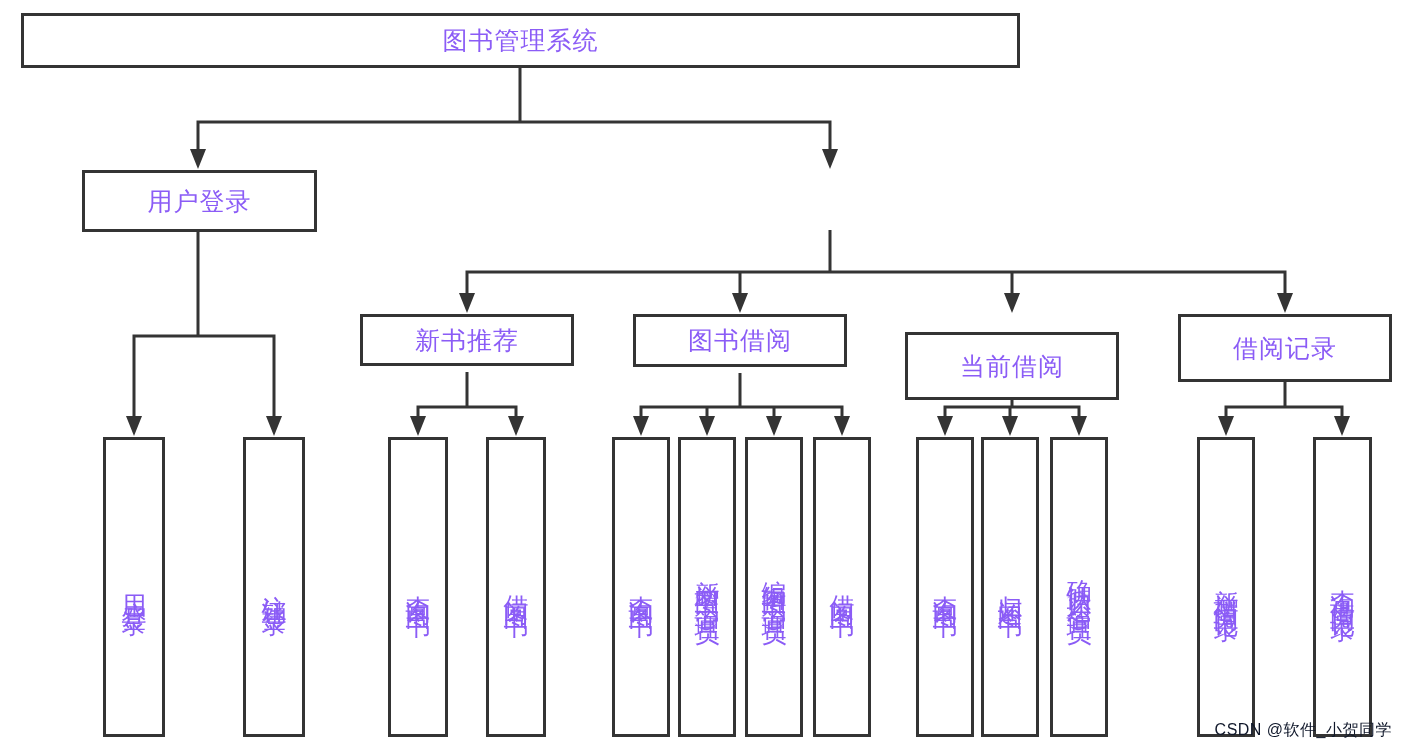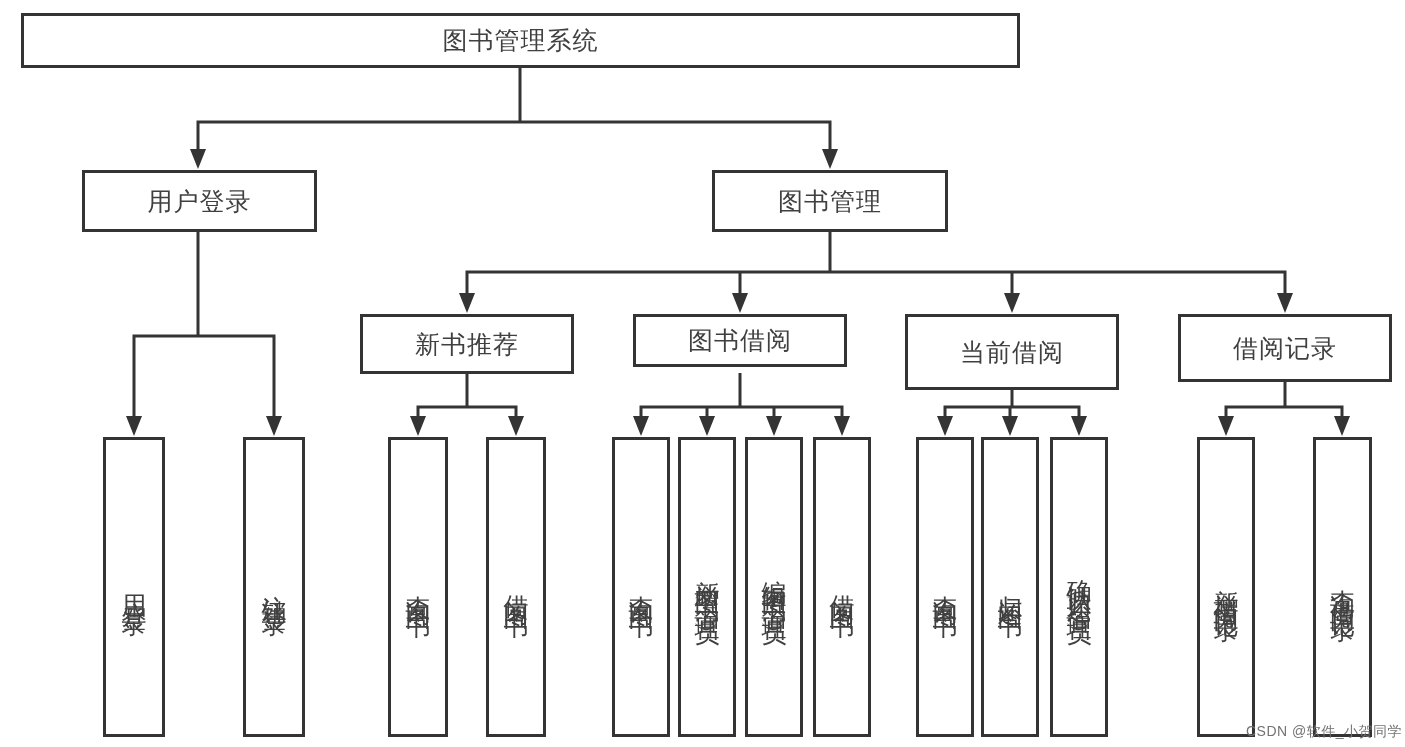--- a/index.html
+++ b/index.html
@@ -3,57 +3,57 @@
 <meta charset="utf-8">
 <style>
   html,body { margin:0; padding:0; background:#fff; }
   .canvas {
     position:relative; width:1405px; height:747px; background:#ffffff;
     font-family:"Liberation Sans","DejaVu Sans",sans-serif; overflow:hidden;
   }
   svg.connectors { position:absolute; left:0; top:0; width:1405px; height:747px; }
   .box {
     position:absolute; box-sizing:border-box;
-    border:3px solid #343434; background:#ffffff; color:#404040;
+    border:3px solid #343434; background:#ffffff; color:#8b5cf6;
     display:flex; align-items:center; justify-content:center;
     line-height:1;
   }
   .hbox { font-size:25px; letter-spacing:1px; }
   .vbox {
     writing-mode:vertical-rl; text-orientation:mixed;
     font-size:25px; letter-spacing:6px;
     top:437px; height:300px;
   }
   
   #root { left:21px; top:13px; width:999px; height:55px; }
   
   #b0 { left:82px;  top:170px; width:235px; height:62px; }
   #b1 { left:712px; top:170px; width:236px; height:62px; }
   
-  #c0 { left:360px;  top:314px; width:214px; height:60px; }
+  #c0 { left:360px;  top:314px; width:214px; height:52px; }
   #c1 { left:633px;  top:314px; width:214px; height:53px; }
-  #c2 { left:905px;  top:314px; width:214px; height:76px; }
+  #c2 { left:905px;  top:332px; width:214px; height:68px; }
   #c3 { left:1178px; top:314px; width:214px; height:68px; }
   
   #l0  { left:103px;  width:62px; }
   #l1  { left:243px;  width:62px; }
   #l2  { left:388px;  width:60px; }
   #l3  { left:486px;  width:60px; }
   #l4  { left:612px;  width:58px; }
   #l5  { left:678px;  width:58px; }
   #l6  { left:745px;  width:58px; }
   #l7  { left:813px;  width:58px; }
   #l8  { left:916px;  width:58px; }
   #l9  { left:981px;  width:58px; }
   #l10 { left:1050px; width:58px; }
   #l11 { left:1197px; width:58px; }
   #l12 { left:1313px; width:59px; }
   .watermark {
-    position:absolute; right:3px; bottom:6px;
-    font-size:14px; color:#737373; letter-spacing:0.5px;
+    position:absolute; right:13px; bottom:6px;
+    font-size:16px; color:#0f172a; letter-spacing:0.5px;
     z-index:5; white-space:nowrap;
   }
 </style>
 </head>
 <body>
 
 <div class="canvas">
 
   <svg class="connectors" viewBox="0 0 1405 747" xmlns="http://www.w3.org/2000/svg">
     <path fill="none" stroke="#343434" stroke-width="3" d="
@@ -109,21 +109,20 @@
       <polygon points="1002,416 1018,416 1010,436"></polygon>
       <polygon points="1071,416 1087,416 1079,436"></polygon>
       <polygon points="1218,416 1234,416 1226,436"></polygon>
       <polygon points="1334,416 1350,416 1342,436"></polygon>
     </g>
   </svg>
 
   <div id="root" class="box hbox">图书管理系统</div>
 
   <div id="b0" class="box hbox">用户登录</div>
-  <div id="b1" class="box hbox">图书管理</div>
 
   <div id="c0" class="box hbox">新书推荐</div>
   <div id="c1" class="box hbox">图书借阅</div>
   <div id="c2" class="box hbox">当前借阅</div>
   <div id="c3" class="box hbox">借阅记录</div>
 
   <div id="l0" class="box vbox">用户登录</div>
   <div id="l1" class="box vbox">注销登录</div>
 
   <div id="l2" class="box vbox">查询图书</div>

